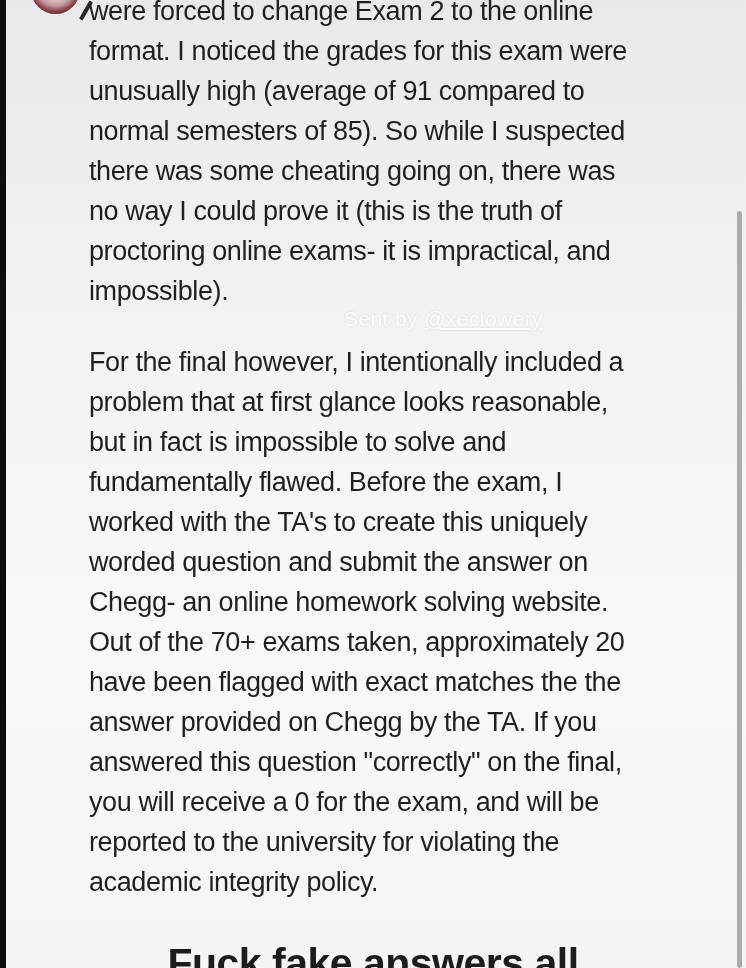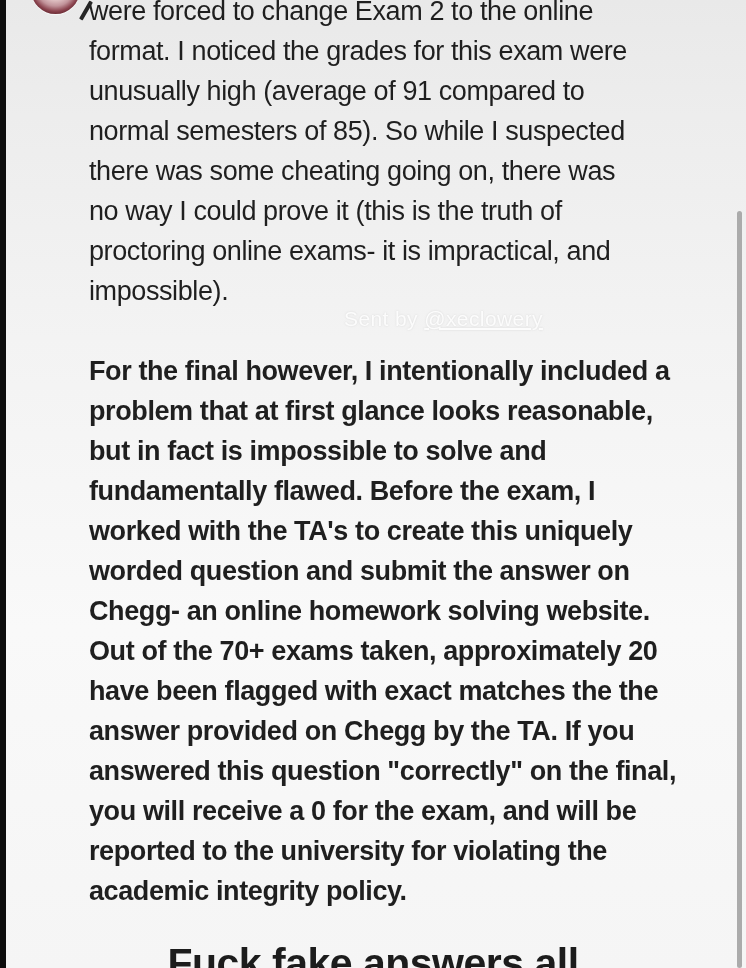--- a/index.html
+++ b/index.html
@@ -46,21 +46,21 @@
     position: absolute;
     left: 89px;
     margin: 0;
     white-space: pre;
     font-size: 27px;
     line-height: 40px;
     letter-spacing: -0.4px;
     color: #1f1f1f;
   }
   .para-1 { top: -9px; }
-  .para-2 { top: 351px; font-weight: bold; }
+  .para-2 { top: 342px; }
   .watermark {
     position: absolute;
     top: 307px; left: 344px;
     font-size: 21px;
     letter-spacing: 0.4px;
     color: rgba(255,255,255,0.88);
     text-shadow: 0 0 2px rgba(170,170,170,0.35);
     white-space: pre;
   }
   .watermark .handle { text-decoration: underline; }

